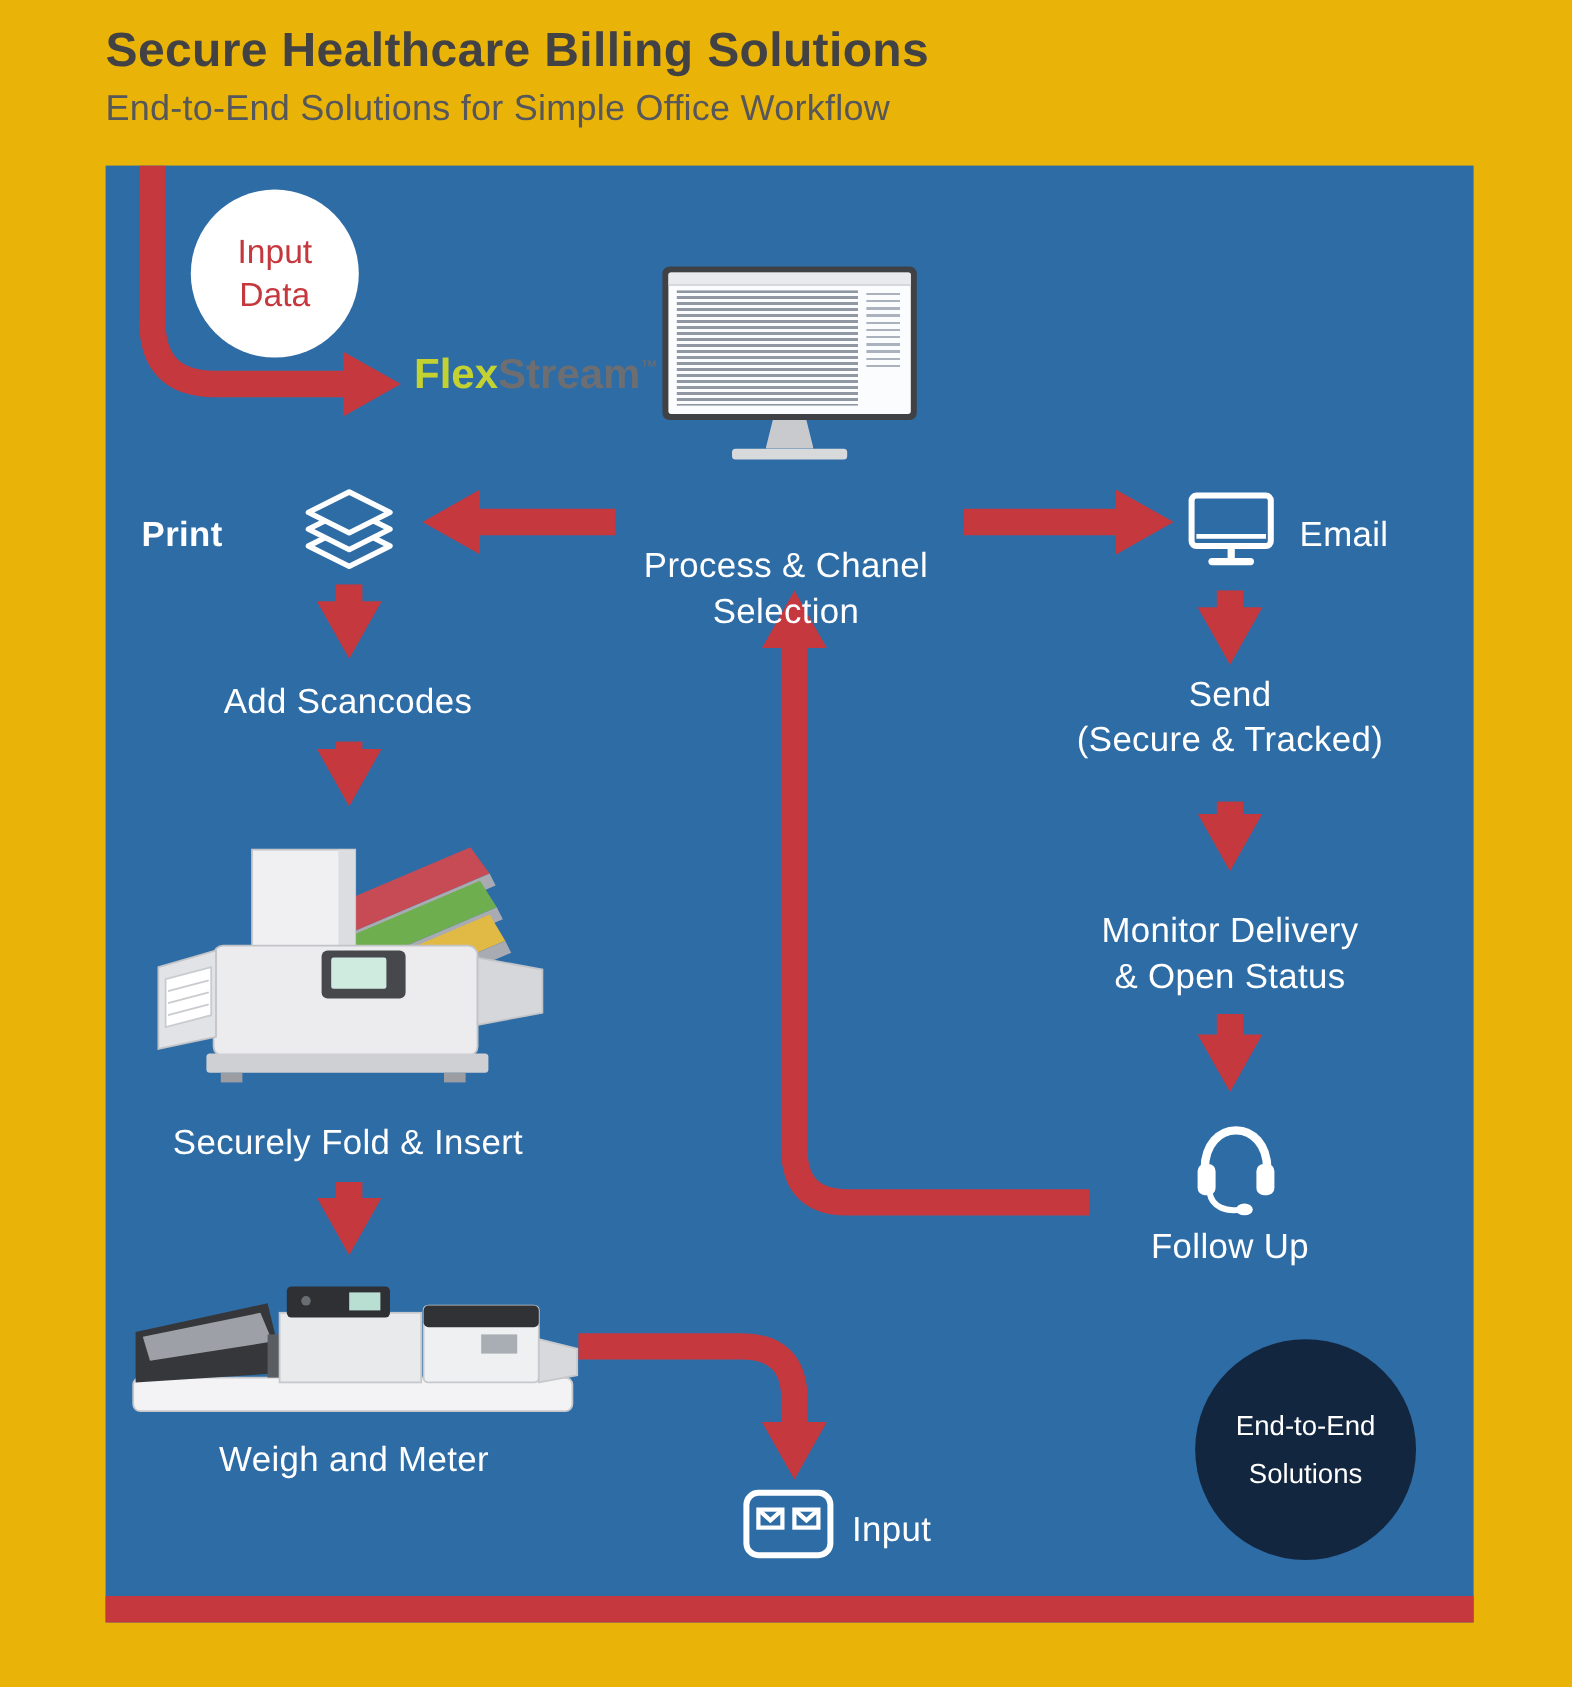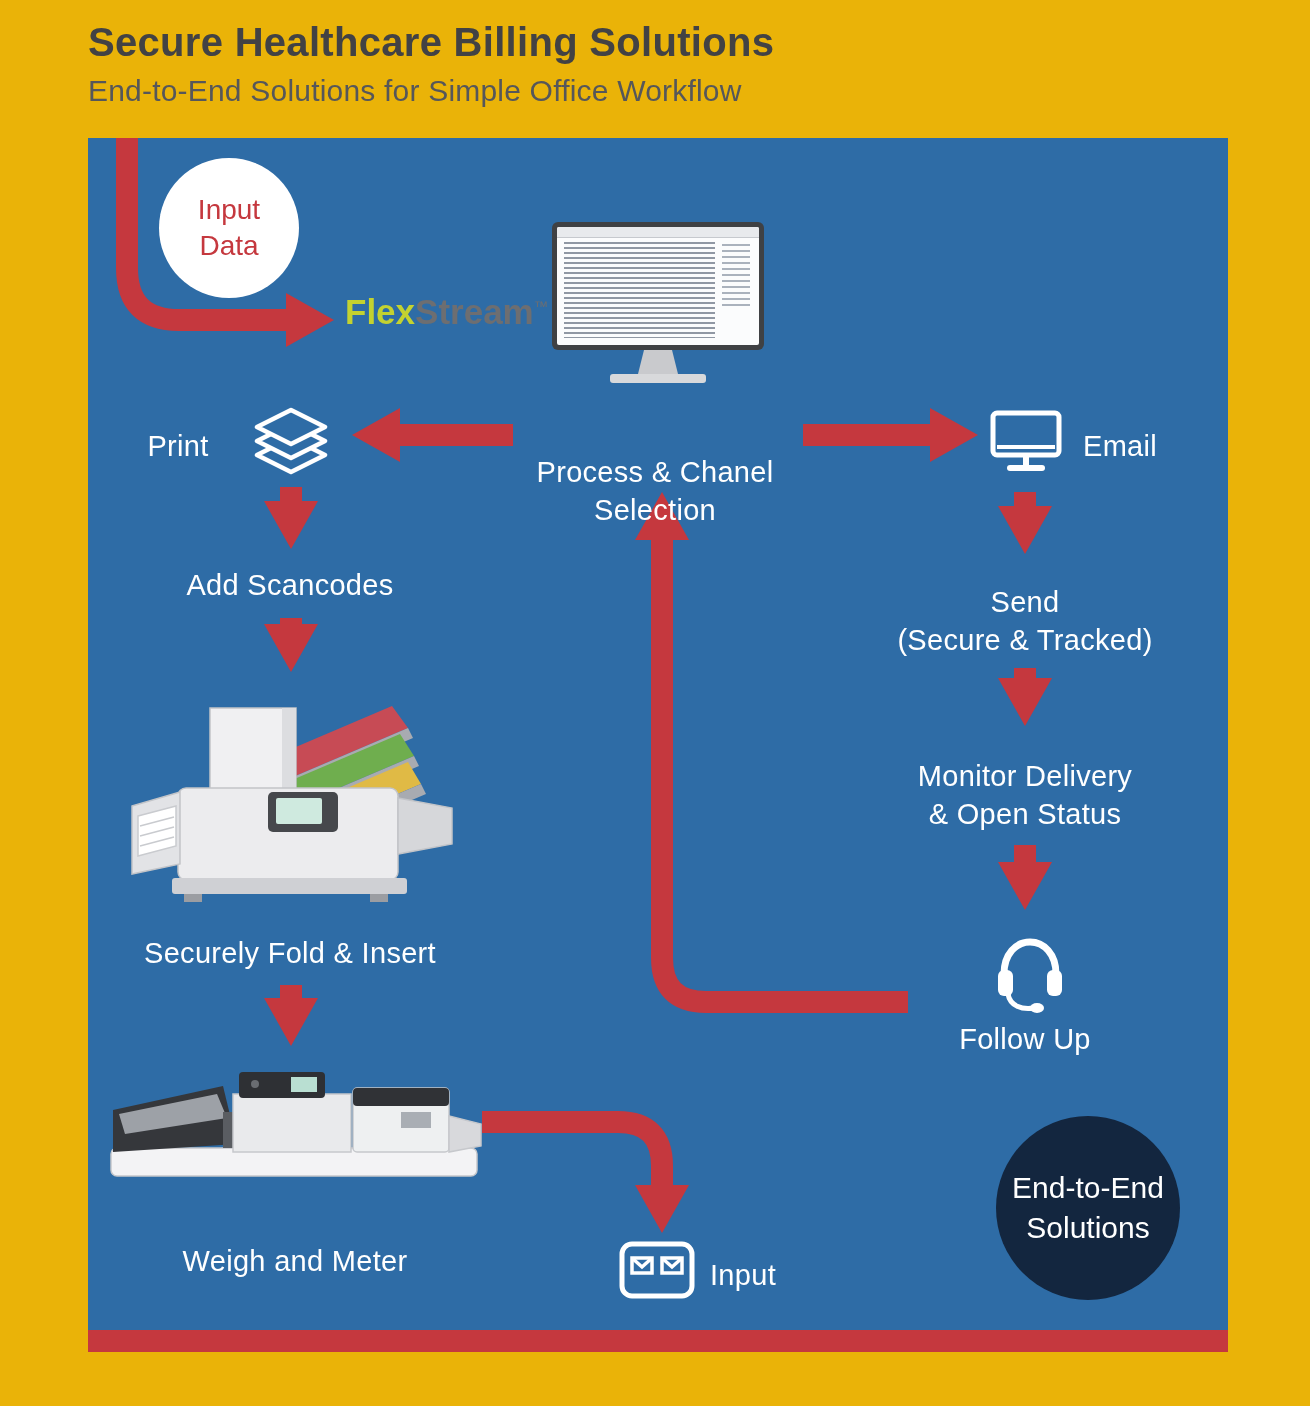--- a/index.html
+++ b/index.html
@@ -7,21 +7,21 @@
         font-family:"Liberation Sans", sans-serif;}
   .title{position:absolute;left:88px;top:20px;font-size:40px;font-weight:bold;color:#424244;
          letter-spacing:.3px;margin:0;}
   .subtitle{position:absolute;left:88px;top:74px;font-size:30px;color:#56575A;letter-spacing:.2px;}
   .panel{position:absolute;left:88px;top:138px;width:1140px;height:1214px;background:#2E6CA6;}
   .panel-footer{position:absolute;left:0;bottom:0;width:100%;height:22px;background:#C5383E;}
   .arrows{position:absolute;left:0;top:0;width:1140px;height:1214px;}
 
   .label{position:absolute;color:#fff;font-size:29px;line-height:38px;text-align:center;
          white-space:pre-line;letter-spacing:.3px;}
-  .align-right{text-align:center;}
+  .align-right{text-align:left;font-weight:bold;}
   .align-left{text-align:left;}
 
   .input-circle{position:absolute;left:71px;top:20px;width:140px;height:140px;border-radius:50%;
                 background:#ffffff;display:flex;align-items:center;justify-content:center;}
   .input-label{color:#C5383E;font-size:28px;line-height:36px;text-align:center;white-space:pre-line;
                font-weight:500;}
 
   .flexstream{position:absolute;left:257px;top:154px;font-size:35px;white-space:nowrap;}
   .fs-flex{color:#C3D230;font-weight:bold;}
   .fs-stream{color:#6D6E71;font-weight:bold;}
@@ -39,21 +39,21 @@
   .mon-side{position:absolute;right:9px;top:17px;width:28px;height:62px;
             background:repeating-linear-gradient(to bottom,#aab2bd 0 2px,transparent 2px 6px);}
   .mon-neck{position:absolute;left:86px;top:128px;width:40px;height:24px;background:#c9cacd;
             clip-path:polygon(15% 0,85% 0,100% 100%,0 100%);}
   .mon-base{position:absolute;left:58px;top:152px;width:96px;height:9px;background:#d8d9db;
             border-radius:3px;}
 
   .icon{position:absolute;}
   .navy-circle{position:absolute;left:908px;top:978px;width:184px;height:184px;border-radius:50%;
                background:#13263F;display:flex;align-items:center;justify-content:center;}
-  .navy-label{color:#fff;font-size:30px;line-height:40px;text-align:center;white-space:pre-line;}
+  .navy-label{color:#fff;font-size:23px;line-height:40px;text-align:center;white-space:pre-line;}
 </style>
 </head>
 <body>
 
 <div class="page">
   <h1 class="title">Secure Healthcare Billing Solutions</h1>
   <div class="subtitle">End-to-End Solutions for Simple Office Workflow</div>
 
   <div class="panel">
 
@@ -152,32 +152,32 @@
       <rect x="128" y="42" width="118" height="58" fill="#E9EAEC" stroke="#C6C8CC" stroke-width="1.5"></rect>
       <rect x="134" y="20" width="86" height="26" rx="4" fill="#2E3034"></rect>
       <rect x="186" y="25" width="26" height="15" fill="#B9DFD2"></rect>
       <circle cx="150" cy="32" r="4" fill="#6A6D72"></circle>
       <rect x="248" y="36" width="96" height="64" rx="4" fill="#EEF0F1" stroke="#C6C8CC" stroke-width="1.5"></rect>
       <rect x="248" y="36" width="96" height="18" rx="4" fill="#303236"></rect>
       <rect x="296" y="60" width="30" height="16" fill="#A9AEB4"></rect>
       <polygon points="344,64 376,72 376,94 344,100" fill="#D8D9DC" stroke="#C6C8CC" stroke-width="1.5"></polygon>
     </svg>
 
-    <div class="label" style="left:27px;top:1060px;width:360px;margin-top:44px;">Weigh and Meter</div>
+    <div class="label" style="left:27px;top:1060px;width:360px;">Weigh and Meter</div>
 
     <svg class="icon" style="left:530px;top:1102px;" width="78" height="60" viewBox="0 0 78 60">
       <rect x="4" y="4" width="70" height="52" rx="10" fill="none" stroke="#fff" stroke-width="5"></rect>
       <rect x="14" y="18" width="20" height="15" fill="none" stroke="#fff" stroke-width="3.5"></rect>
       <path d="M14 18 L24 27 L34 18" fill="none" stroke="#fff" stroke-width="3.5"></path>
       <rect x="44" y="18" width="20" height="15" fill="none" stroke="#fff" stroke-width="3.5"></rect>
       <path d="M44 18 L54 27 L64 18" fill="none" stroke="#fff" stroke-width="3.5"></path>
     </svg>
     <div class="label align-left" style="left:622px;top:1118px;width:140px;">Input</div>
 
-    <div class="label" style="left:767px;top:445px;width:340px;">Send
+    <div class="label" style="left:767px;top:422px;width:340px;">Send
 (Secure &amp; Tracked)</div>
     <div class="label" style="left:767px;top:619px;width:340px;">Monitor Delivery
 &amp; Open Status</div>
 
     <svg class="icon" style="left:902px;top:790px;" width="80" height="85" viewBox="0 0 80 85">
       <path d="M14 46 C14 26 26 14 40 14 C54 14 66 26 66 46" fill="none" stroke="#fff" stroke-width="7"></path>
       <rect x="8" y="42" width="15" height="26" rx="6" fill="#fff"></rect>
       <rect x="57" y="42" width="15" height="26" rx="6" fill="#fff"></rect>
       <path d="M18 66 C20 78 32 82 44 80" fill="none" stroke="#fff" stroke-width="5"></path>
       <ellipse cx="47" cy="80" rx="7" ry="5" fill="#fff"></ellipse>

